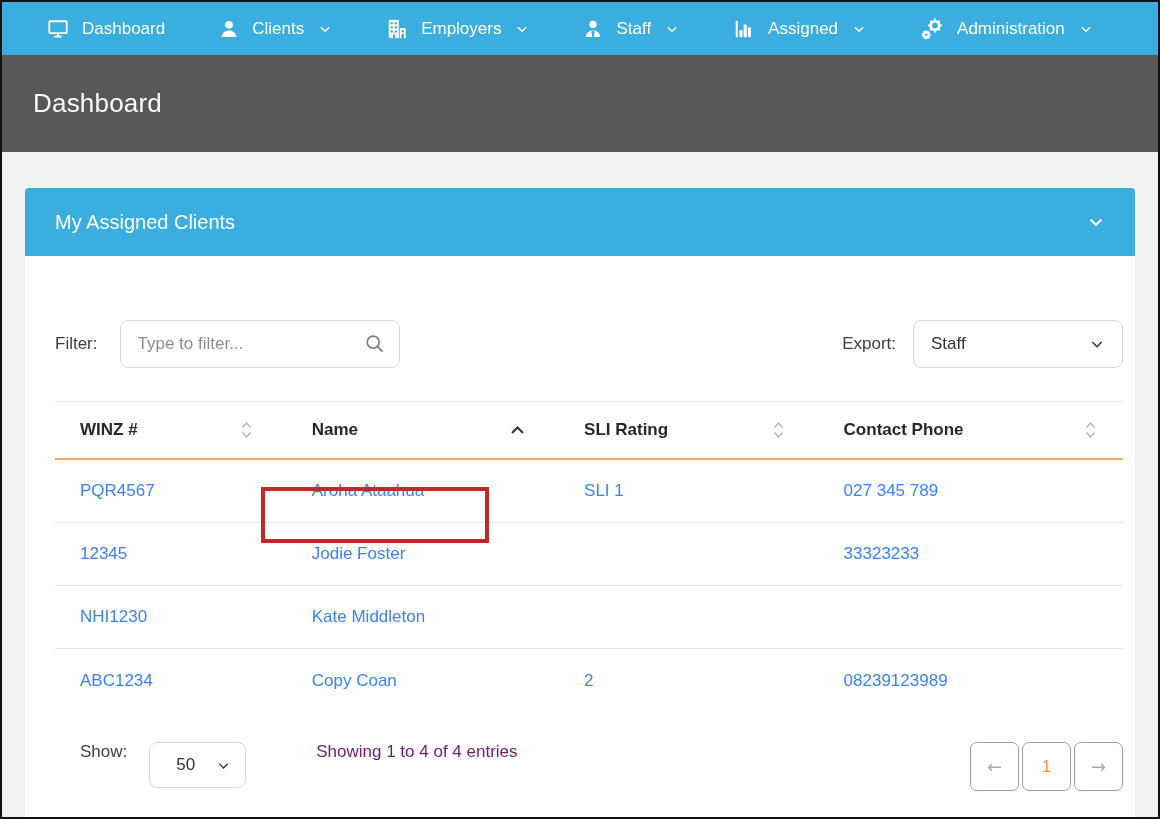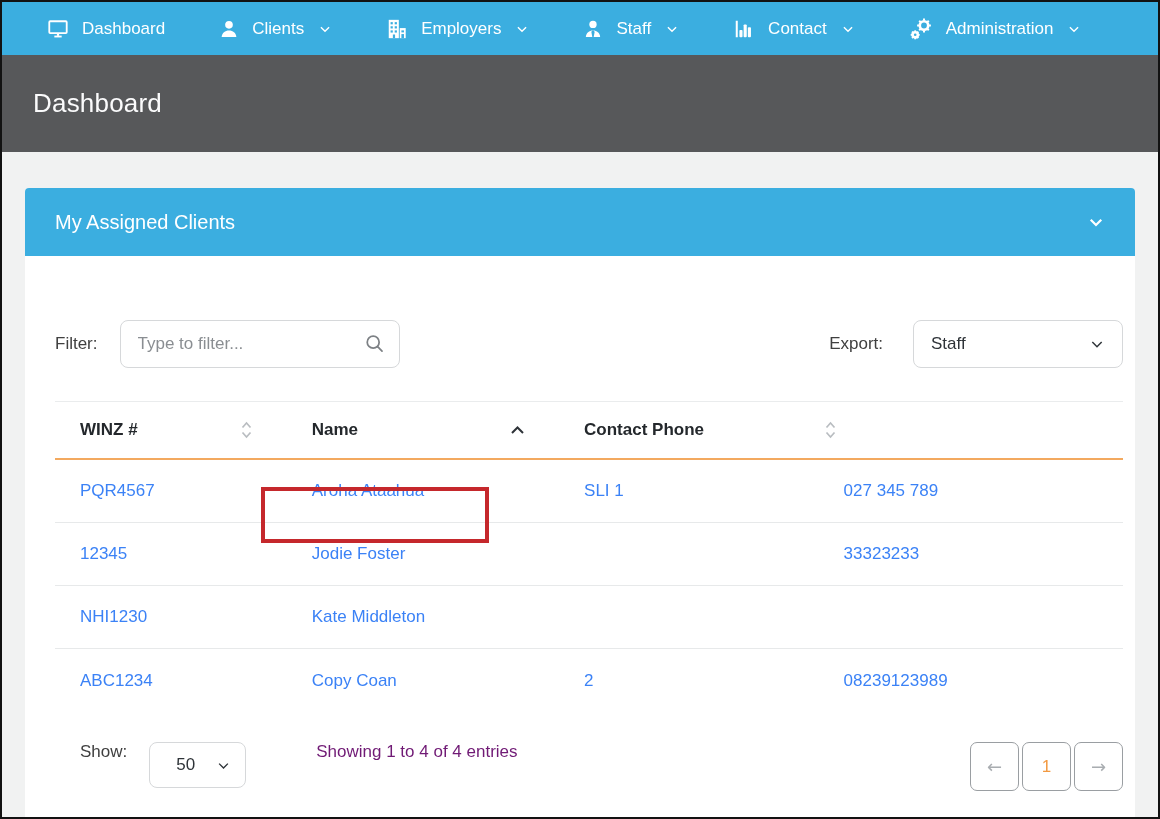--- a/index.html
+++ b/index.html
@@ -66,21 +66,21 @@
   .filter-input {
     width: 280px; height: 48px;
     border: 1px solid #D6D8DA; border-radius: 8px;
     padding: 0 44px 0 17px;
     font-size: 17px; color: #3C4146;
     font-family: "Liberation Sans", sans-serif;
     outline: none; background: #fff;
   }
   .filter-input::placeholder { color: #8A8E92; }
   .search-icon { position: absolute; right: 15px; top: 13px; color: #7D8185; }
-  .export-group { margin-left: auto; display: flex; align-items: center; gap: 30px; }
+  .export-group { margin-left: auto; display: flex; align-items: center; gap: 17px; }
   .select-box {
     height: 48px; background: #fff;
     border: 1px solid #D6D8DA; border-radius: 8px;
     display: flex; align-items: center;
     font-size: 17px; color: #2E3338;
     cursor: pointer;
   }
   .export-select { width: 210px; padding: 0 17px; }
   .select-box .sel-chev { margin-left: auto; display: flex; color: #2E3338; }
 
@@ -201,21 +201,21 @@
 
     <div class="nav-item">
       <span class="nav-icon">
         <svg width="22" height="22" viewBox="0 0 24 24">
             <rect x="3" y="3" width="2.2" height="18" fill="#fff"></rect>
             <rect x="7" y="13" width="3.4" height="8" rx="1" fill="#fff"></rect>
             <rect x="11.6" y="7" width="3.4" height="14" rx="1" fill="#fff"></rect>
             <rect x="16.2" y="10" width="3.4" height="11" rx="1" fill="#fff"></rect>
           </svg>
       </span>
-      <span>Contact</span>
+      <span>Assigned</span>
       <span class="chev">
         <svg width="14" height="14" viewBox="0 0 24 24">
             <path d="M5 9l7 7 7-7" fill="none" stroke="#fff" stroke-width="2.4"></path>
           </svg>
       </span>
     </div>
 
     <div class="nav-item">
       <span class="nav-icon">
         <svg width="24" height="24" viewBox="0 0 24 24">
@@ -308,20 +308,29 @@
             </span>
           </div>
           <div class="t-cell c2">
             <span class="th-label">Name</span>
             <span class="sort-icon">
               <svg width="15" height="10" viewBox="0 0 15 10">
                   <path d="M2 8l5.5-5.5L13 8" fill="none" stroke="#2E3338" stroke-width="2"></path>
                 </svg>
             </span>
           </div>
+          <div class="t-cell c3">
+            <span class="th-label">SLI Rating</span>
+            <span class="sort-icon">
+              <svg width="13" height="20" viewBox="0 0 13 20">
+                  <path d="M2.5 7.5L6.5 3l4 4.5" fill="none" stroke="#B9BDC1" stroke-width="1.7"></path>
+                  <path d="M2.5 12.5l4 4.5 4-4.5" fill="none" stroke="#B9BDC1" stroke-width="1.7"></path>
+                </svg>
+            </span>
+          </div>
           <div class="t-cell c4">
             <span class="th-label">Contact Phone</span>
             <span class="sort-icon">
               <svg width="13" height="20" viewBox="0 0 13 20">
                   <path d="M2.5 7.5L6.5 3l4 4.5" fill="none" stroke="#B9BDC1" stroke-width="1.7"></path>
                   <path d="M2.5 12.5l4 4.5 4-4.5" fill="none" stroke="#B9BDC1" stroke-width="1.7"></path>
                 </svg>
             </span>
           </div>
         </div>

